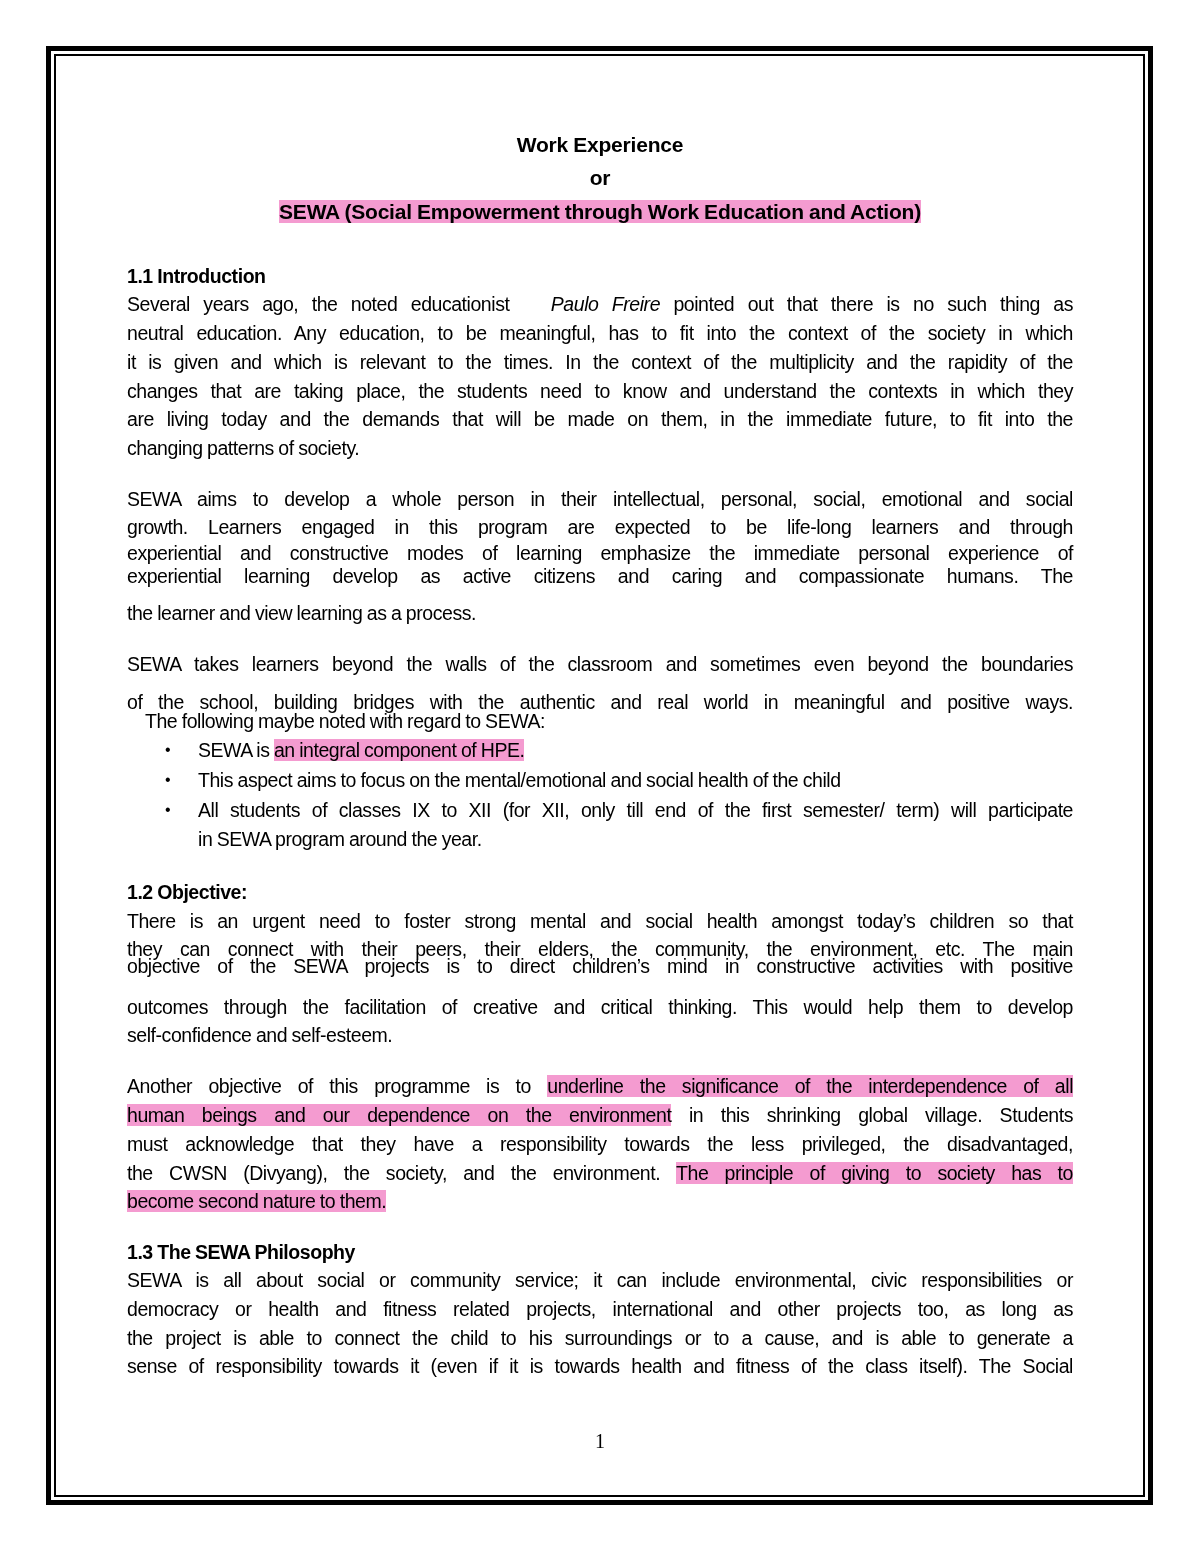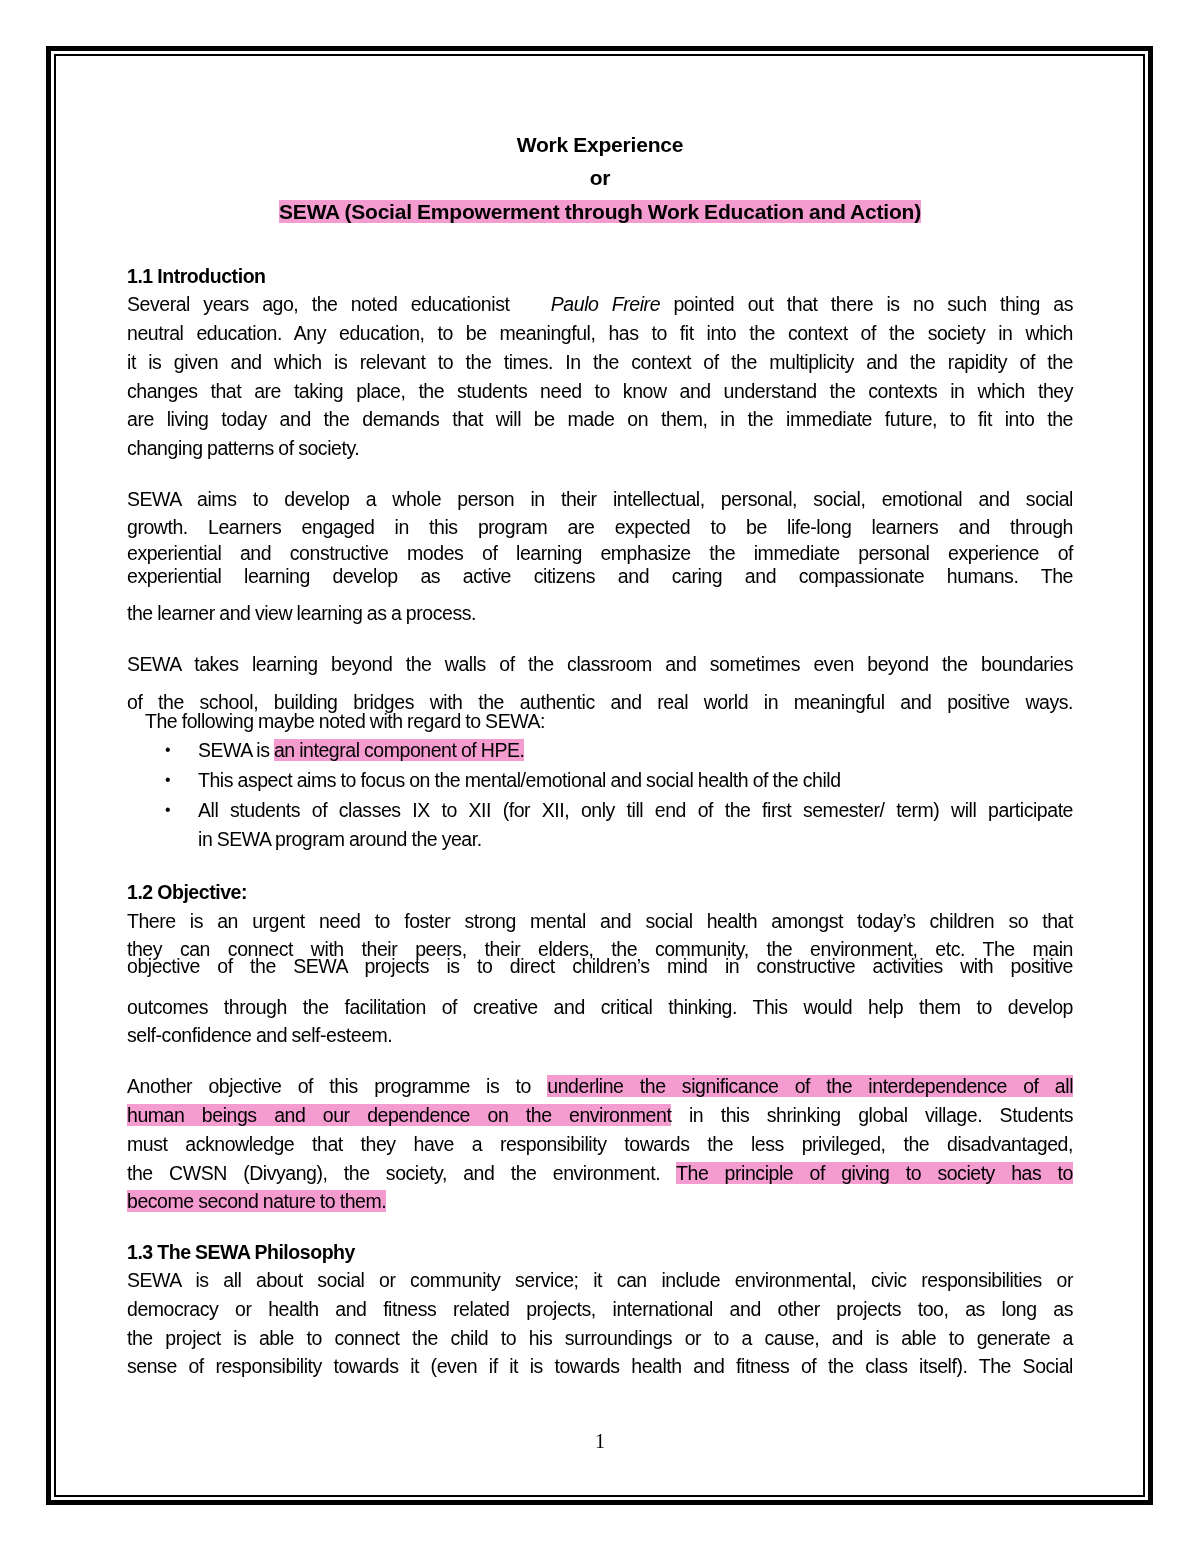--- a/index.html
+++ b/index.html
@@ -121,21 +121,21 @@
   <div class="line j" style="top:377px;">changes that are taking place, the students need to know and understand the contexts in which they</div>
   <div class="line j" style="top:405px;">are living today and the demands that will be made on them, in the immediate future, to fit into the</div>
   <div class="line" style="top:434px;">changing patterns of society.</div>
 
   <div class="line j" style="top:485px;">SEWA aims to develop a whole person in their intellectual, personal, social, emotional and social</div>
   <div class="line j" style="top:513px;">growth. Learners engaged in this program are expected to be life-long learners and through</div>
   <div class="line j" style="top:562px;">experiential learning develop as active citizens and caring and compassionate humans. The</div>
   <div class="line j" style="top:539px;">experiential and constructive modes of learning emphasize the immediate personal experience of</div>
   <div class="line" style="top:599px;">the learner and view learning as a process.</div>
 
-  <div class="line j" style="top:650px;">SEWA takes learning beyond the walls of the classroom and sometimes even beyond the boundaries</div>
+  <div class="line j" style="top:650px;">SEWA takes learners beyond the walls of the classroom and sometimes even beyond the boundaries</div>
   <div class="line j" style="top:679px;margin-top:9px;">of the school, building bridges with the authentic and real world in meaningful and positive ways.</div>
   <div class="line" style="top:707px;margin-left:18px;">The following maybe noted with regard to SEWA:</div>
 
   <div class="line" style="top:736px;">
     <span class="bullet-dot">•</span>
     <span class="bullet-text"><span>SEWA is </span><span class="hl">an integral component of HPE.</span></span>
   </div>
   <div class="line" style="top:766px;">
     <span class="bullet-dot">•</span>
     <span class="bullet-text">This aspect aims to focus on the mental/emotional and social health of the child</span>

